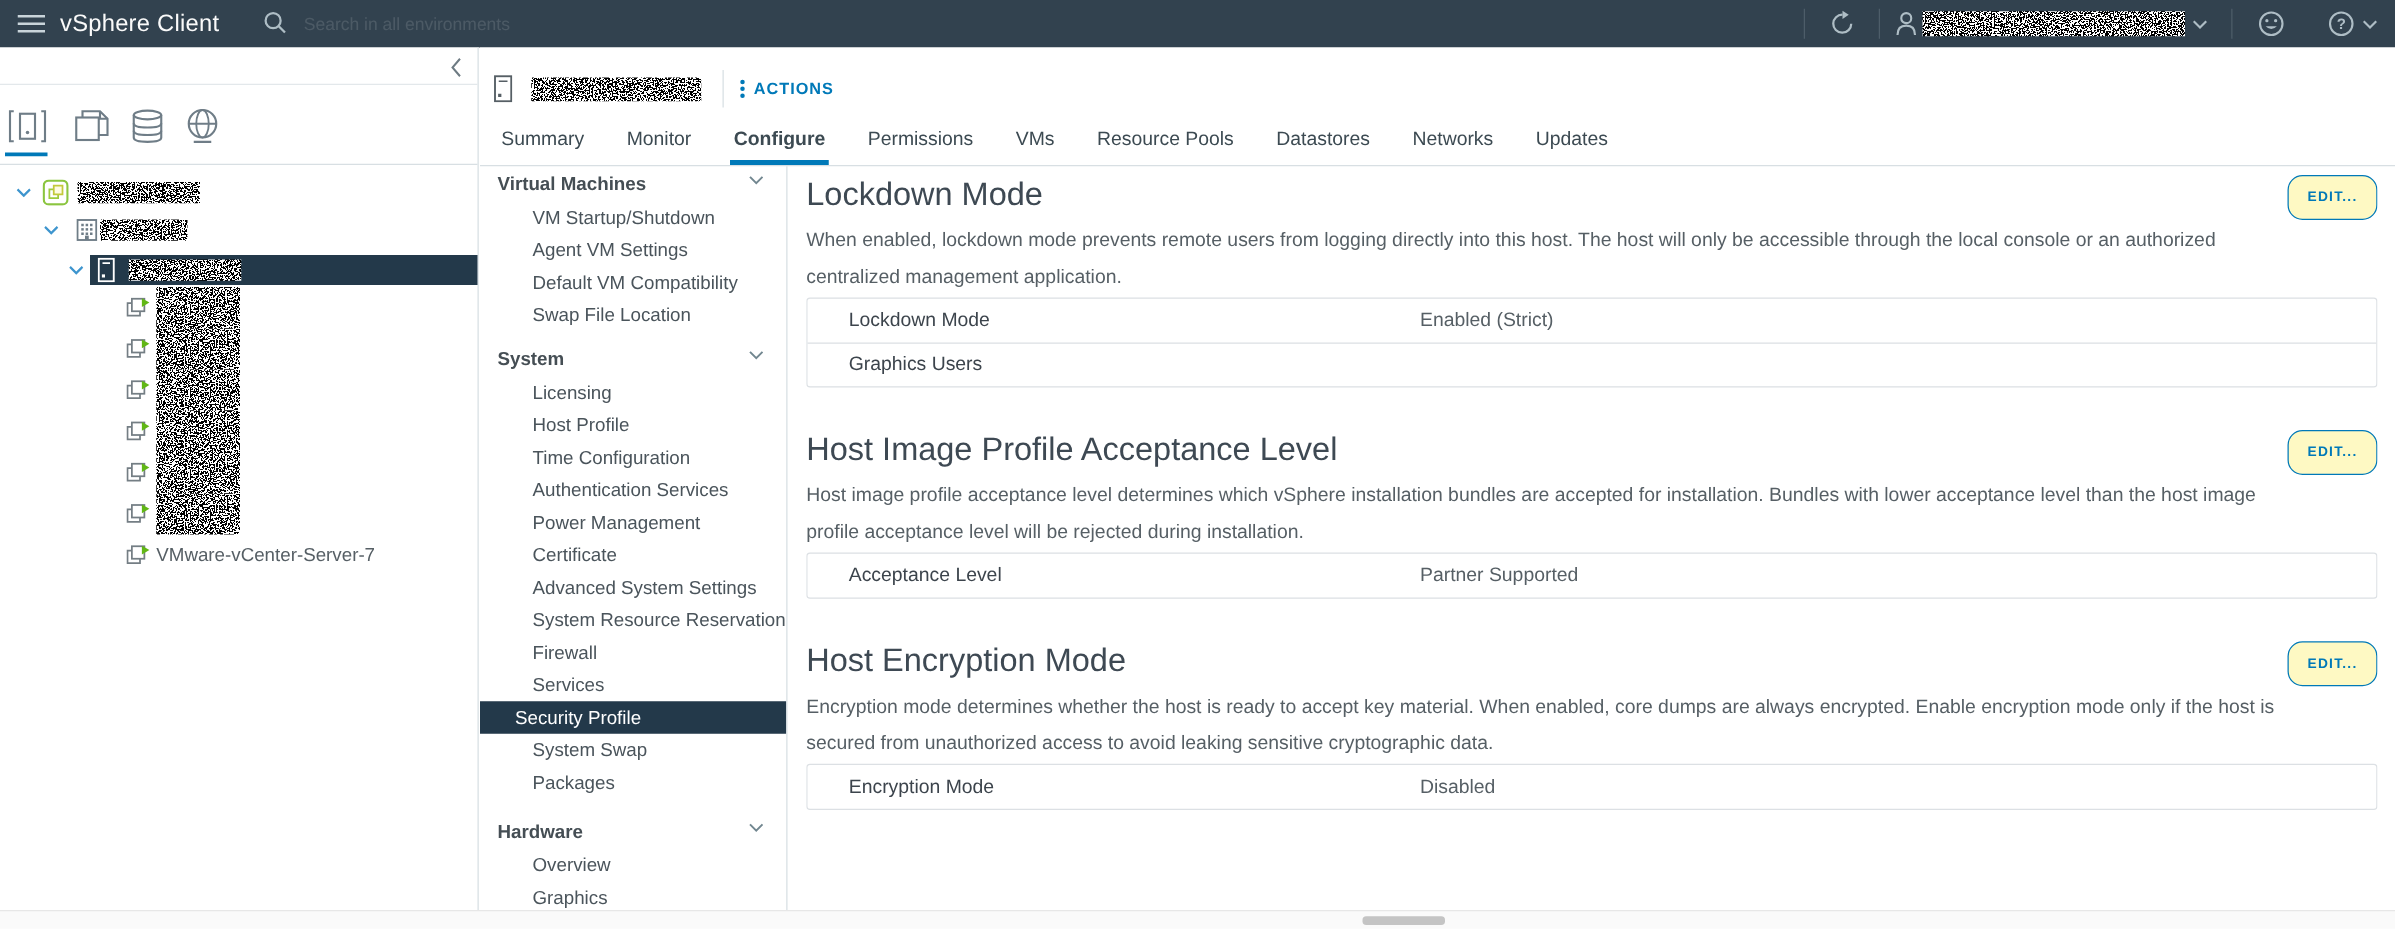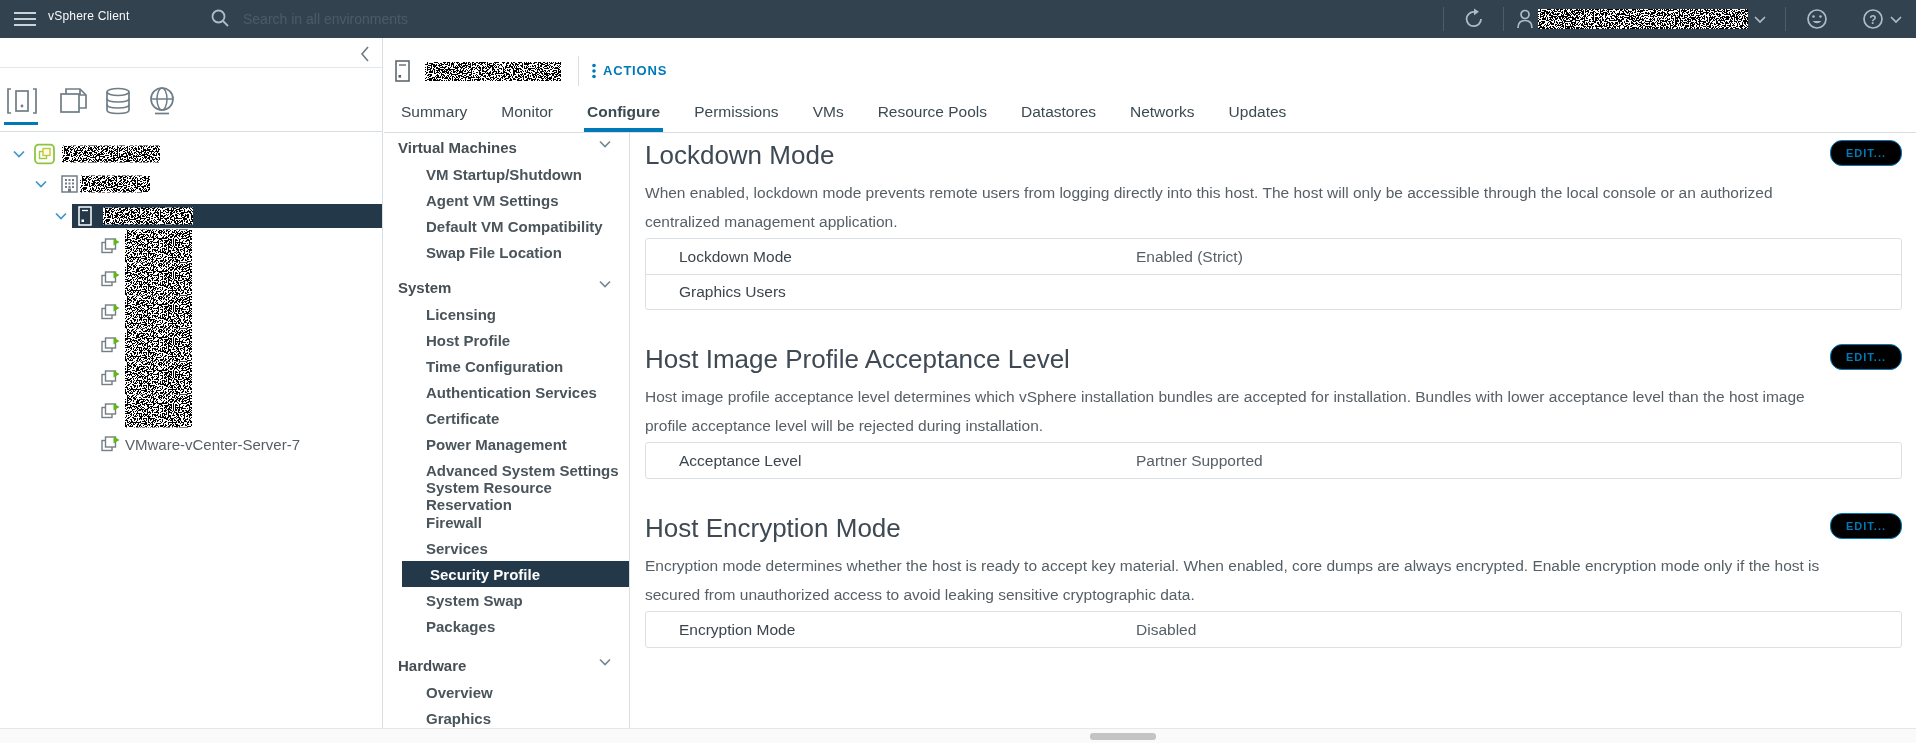--- a/index.html
+++ b/index.html
@@ -2,21 +2,21 @@
 <html><head>
 <meta charset="utf-8">
 <style>
   * { margin:0; padding:0; box-sizing:border-box; }
   html,body { width:1916px; height:743px; overflow:hidden; background:#fff;
               font-family:"Liberation Sans", sans-serif; }
 
   
   #topbar { position:absolute; left:0; top:0; width:1916px; height:38px; background:#32424F; }
   #topbar .vdiv { position:absolute; top:7px; width:1px; height:24px; background:#4d5d69; }
-  #brand { position:absolute; left:48px; top:9px; color:#fafafa; font-size:12px; letter-spacing:.2px; }
+  #brand { position:absolute; left:48px; top:9px; color:#fafafa; font-size:19px; letter-spacing:.2px; }
   #searchGhost { position:absolute; left:243px; top:11px; font-size:14px; color:rgba(255,255,255,0.13); }
   .tico { position:absolute; cursor:pointer; }
 
   
   #sidebar { position:absolute; left:0; top:38px; width:383px; height:690px; background:#fff; border-right:1px solid #d8dfe3; }
   #sideTop { height:30px; border-bottom:1px solid #e3e8eb; position:relative; }
   #sideIcons { height:64px; border-bottom:1px solid #d8dfe3; position:relative; }
   .invIcon { position:absolute; top:16px; width:36px; height:34px; display:flex; align-items:center; justify-content:center; cursor:pointer; }
   .invIcon.active:after { content:""; position:absolute; left:0; right:2px; bottom:-7px; height:3px; background:#0079B8; }
 
@@ -31,31 +31,31 @@
   
   #objHeader { position:absolute; left:384px; top:38px; width:1532px; height:57px; background:#fff; }
   #tabs { position:absolute; left:384px; top:95px; width:1532px; height:38px; border-bottom:1px solid #d8dfe3; display:flex; align-items:stretch; padding-left:0; }
   .tab { margin:0 14px; padding:0 3px; display:flex; align-items:center; font-size:15.5px; color:#3c4a52; cursor:pointer; border-bottom:4px solid transparent; }
   .tab.active { font-weight:700; border-bottom-color:#0079B8; }
 
   
   #cfgNav { position:absolute; left:384px; top:133px; width:246px; height:595px; border-right:1px solid #d8dfe3; overflow:hidden; }
   .navHead { height:28px; display:flex; align-items:center; padding-left:14px; font-size:15px; font-weight:700; color:#454e54; position:relative; cursor:pointer; }
   .navHead .hchev { position:absolute; right:18px; top:7px; }
-  .navItem { height:26px; display:flex; align-items:center; padding-left:42px; font-size:15px; color:#4a545b; cursor:pointer;font-weight:bold; }
-  .navItem.sel { margin-left:18px; padding-left:28px; background:#23394A; color:#fff; }
+  .navItem { height:26px; display:flex; align-items:center; padding-left:42px; font-size:15px; color:#4a545b; cursor:pointer; }
+  .navItem.sel { margin-left:0; padding-left:28px; background:#23394A; color:#fff; }
 
   
   #content { position:absolute; left:645px; top:133px; width:1257px; height:595px; padding-top:5px; overflow:hidden; }
   .section { position:relative; }
   .section + .section { margin-top:32px; }
   .secTitle { font-size:26px; line-height:34px; font-weight:400; color:#3e4953; }
   .secDesc { margin-top:6px; font-size:15.5px; line-height:29px; color:#565f65; max-width:1190px; }
-  .editBtn { position:absolute; right:0; top:2px; height:26px; padding:0 15px; border:1px solid #0079B8; border-radius:12px;
-             background:#000000; color:#0079B8; font-size:11px; font-weight:700; letter-spacing:1px;
+  .editBtn { position:absolute; right:0; top:2px; height:36px; padding:0 15px; border:1px solid #0079B8; border-radius:12px;
+             background:#fef9c3; color:#0079B8; font-size:11px; font-weight:700; letter-spacing:1px;
              font-family:"Liberation Sans",sans-serif; cursor:pointer; }
   .kvTable { margin-top:2px; border:1px solid #dce0e4; border-radius:3px; background:#fff; }
   .kvRow { display:flex; align-items:center; height:35px; }
   .kvRow + .kvRow { border-top:1px solid #dce0e4; }
   .kvLabel { width:490px; padding-left:33px; font-size:15.5px; color:#3c444c; }
   .kvValue { flex:1; font-size:15.5px; color:#565f65; }
 
   
   #hScroll { position:absolute; left:0; top:728px; width:1916px; height:15px; background:#fafafa; border-top:1px solid #e7e7e7; }
   #hThumb { position:absolute; left:1090px; top:4px; width:66px; height:7px; background:#c4c4c4; border-radius:3px; cursor:pointer; }
@@ -357,22 +357,22 @@
   <div class="navHead" style="margin-top:8px;">
     <span>System</span>
     <svg class="hchev" width="12" height="8">
         <polyline points="1,1.5 6,6.5 11,1.5" fill="none" stroke="#728790" stroke-width="1.6"></polyline>
       </svg>
   </div>
   <div class="navItem">Licensing</div>
   <div class="navItem">Host Profile</div>
   <div class="navItem">Time Configuration</div>
   <div class="navItem">Authentication Services</div>
+  <div class="navItem">Power Management</div>
   <div class="navItem">Certificate</div>
-  <div class="navItem">Power Management</div>
   <div class="navItem">Advanced System Settings</div>
   <div class="navItem">System Resource Reservation</div>
   <div class="navItem">Firewall</div>
   <div class="navItem">Services</div>
   <div class="navItem sel">Security Profile</div>
   <div class="navItem">System Swap</div>
   <div class="navItem">Packages</div>
 
   <div class="navHead" style="margin-top:12px;">
     <span>Hardware</span>

